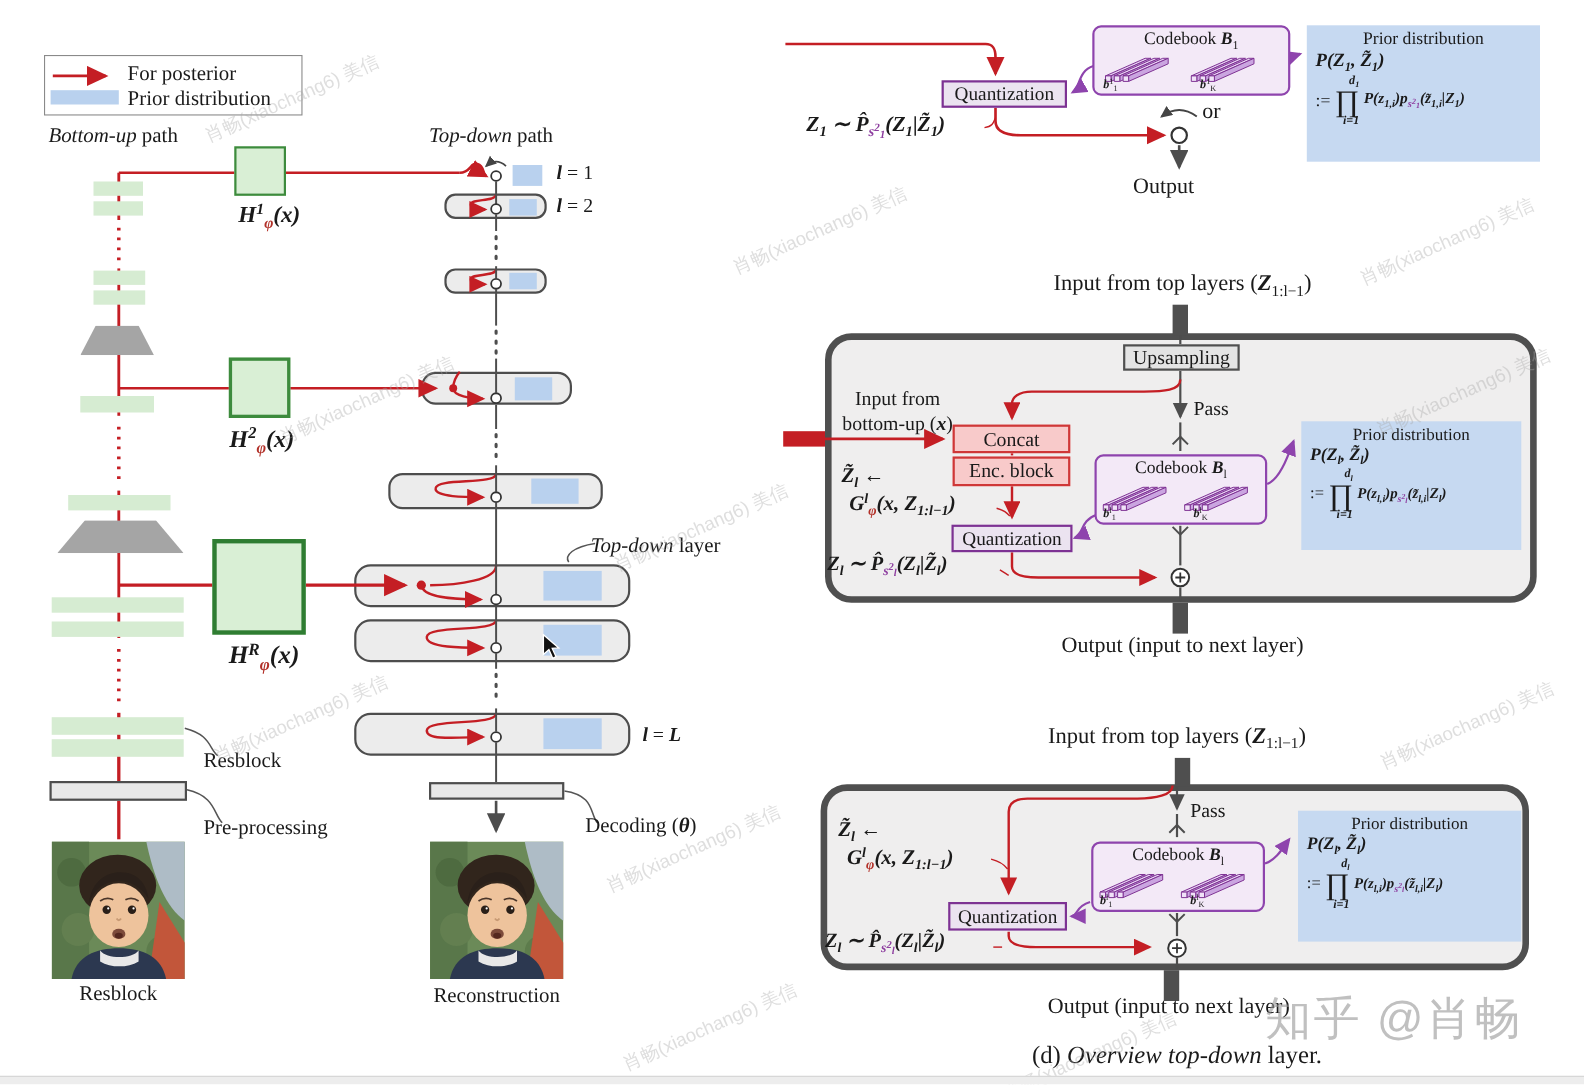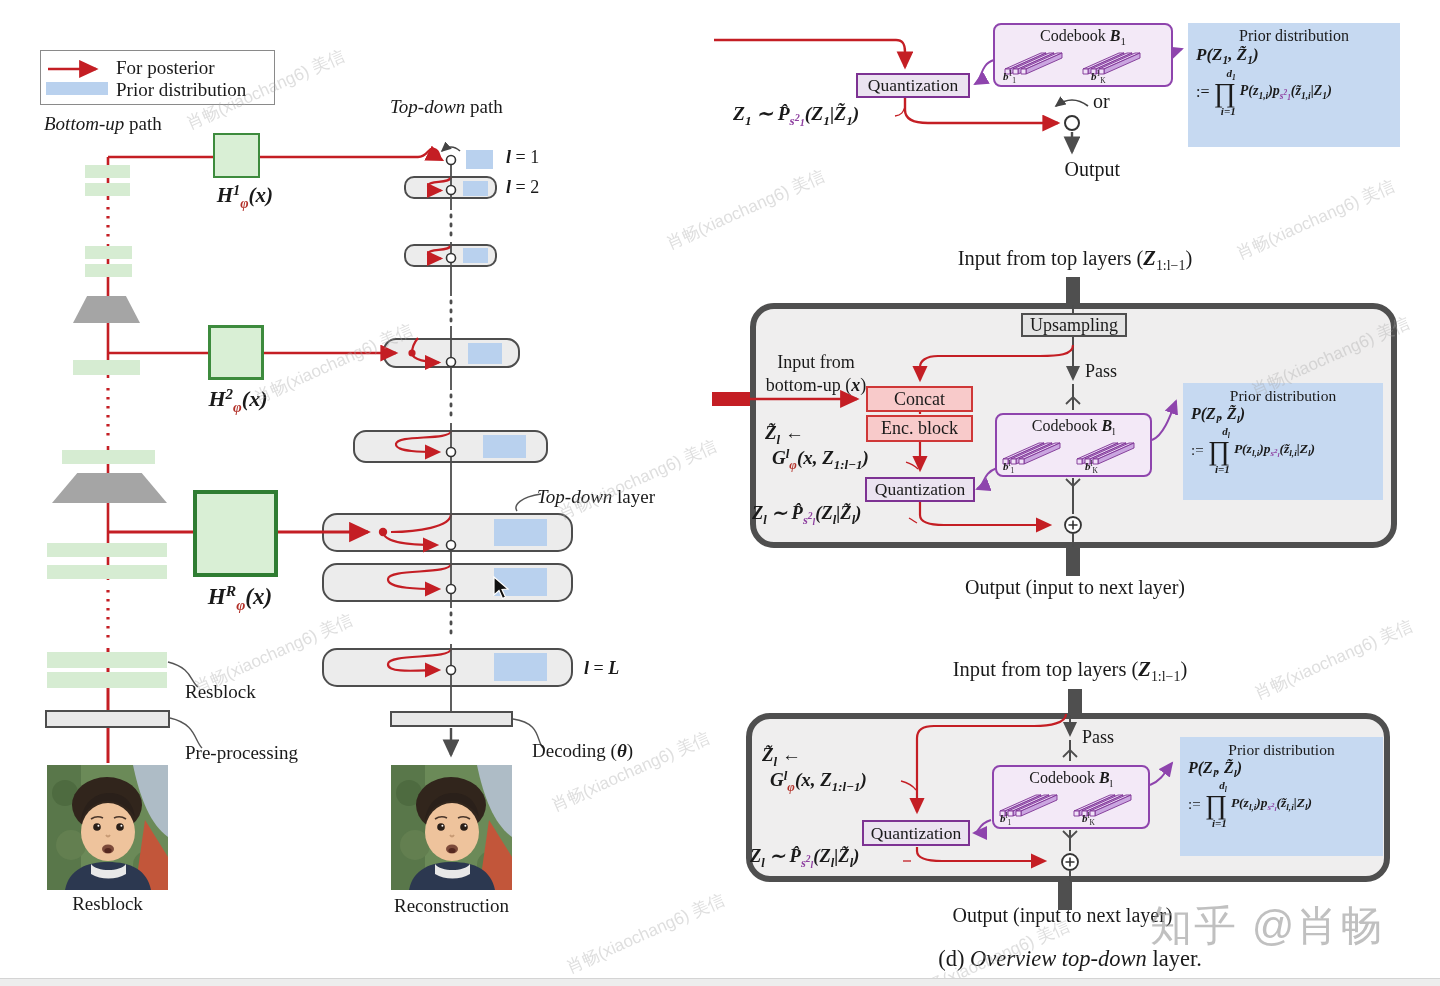--- a/index.html
+++ b/index.html
@@ -113,21 +113,21 @@
   <div class="wm" style="left:560px;top:922px">肖畅(xiaochang6) 美信</div>
   <div class="wm" style="left:905px;top:948px">肖畅(xiaochang6) 美信</div>
   <div class="wm-brand" style="left:1150px;top:898px">知乎 @肖畅</div>
 
   <div class="abs z1" style="left:40px;top:50px;width:233px;height:53px;border:1.6px solid #8a8a8a;background:#fff"></div>
   <div class="abs z3 bluerect" style="left:46px;top:82px;width:62px;height:13px"></div>
   <div class="abs z3 label19" style="left:116px;top:57px">For posterior</div>
   <div class="abs z3 label19" style="left:116px;top:79px">Prior distribution</div>
 
   <div class="abs z3 label19" style="left:44px;top:113px"><span class="it">Bottom-up</span><span> path</span></div>
-  <div class="abs z3 label19" style="left:390px;top:96px"><span class="it">Top-down</span><span> path</span></div>
+  <div class="abs z3 label19" style="left:390px;top:113px"><span class="it">Top-down</span><span> path</span></div>
 
   <div class="abs z1 layerbox" style="left:404px;top:176px;width:93px;height:23px;border-radius:10px"></div>
   <div class="abs z1 layerbox" style="left:404px;top:244px;width:93px;height:23px;border-radius:10px"></div>
   <div class="abs z1 layerbox" style="left:383px;top:338px;width:137px;height:30px"></div>
   <div class="abs z1 layerbox" style="left:353px;top:430px;width:195px;height:33px"></div>
   <div class="abs z1 layerbox" style="left:322px;top:513px;width:251px;height:39px;border-radius:15px"></div>
   <div class="abs z1 layerbox" style="left:322px;top:563px;width:251px;height:39px;border-radius:15px"></div>
   <div class="abs z1 layerbox" style="left:322px;top:648px;width:251px;height:39px;border-radius:15px"></div>
 
   <div class="abs z1 bluerect" style="left:466px;top:150px;width:27px;height:19px"></div>
@@ -337,21 +337,21 @@
     <div class="cbtitle eq"><span class="s-n">Codebook </span><span class="s-m">B</span><span class="s-b">1</span></div>
     <svg width="160" height="32" viewBox="0 0 160 32" style="display:block;margin-left:6px">
         <use href="#cbgroup" x="4" y="2"></use>
         <use href="#cbgroup" x="82" y="2"></use>
       </svg>
     <span class="cblabel eq" style="left:8px"><span class="s-m">b</span><span class="s-p">1</span><span class="s-b">1</span></span>
     <span class="cblabel eq" style="left:96px"><span class="s-m">b</span><span class="s-p">1</span><span class="s-b">K</span></span>
   </div>
   <div class="abs z3 math eq" style="left:733px;top:103px;font-size:19.5px"><span class="s-n">Z</span><span class="s-b">1</span><span class="s-n"> ∼ </span><span class="s-n">P̂</span><span class="s-b c-v">s</span><span class="s-p2 c-v">2</span><span class="s-b2 c-v">1</span><span class="s-n">(</span><span class="s-n">Z</span><span class="s-b">1</span><span class="s-n">|</span><span class="s-n">Z̃</span><span class="s-b">1</span><span class="s-n">)</span></div>
   <div class="abs z3" style="left:1093px;top:90px;font-size:20px">or</div>
-  <div class="abs z3" style="left:1030px;top:158px;width:90px;text-align:right;font-size:20px">Output</div>
+  <div class="abs z3" style="left:1030px;top:158px;width:90px;text-align:left;font-size:20px">Output</div>
   <div class="abs z3 priorbox" style="left:1188px;top:23px;width:212px;height:124px">
     <div class="priortitle">Prior distribution</div>
     <div class="math eq" style="font-size:17px"><span class="s-m">P</span><span class="s-n">(</span><span class="s-n">Z</span><span class="s-b">1</span><span class="s-n">, </span><span class="s-n">Z̃</span><span class="s-b">1</span><span class="s-n">)</span></div>
     <div class="prodrow">
       <span style="font-size:16px">:=</span>
       <span class="prodstack">
         <span class="prodtop math eq"><span class="s-m">d</span><span class="s-b">1</span></span>
         <span class="prodsym">∏</span>
         <span class="prodbot math eq"><span class="s-m">i</span><span class="s-n">=1</span></span>
       </span>

